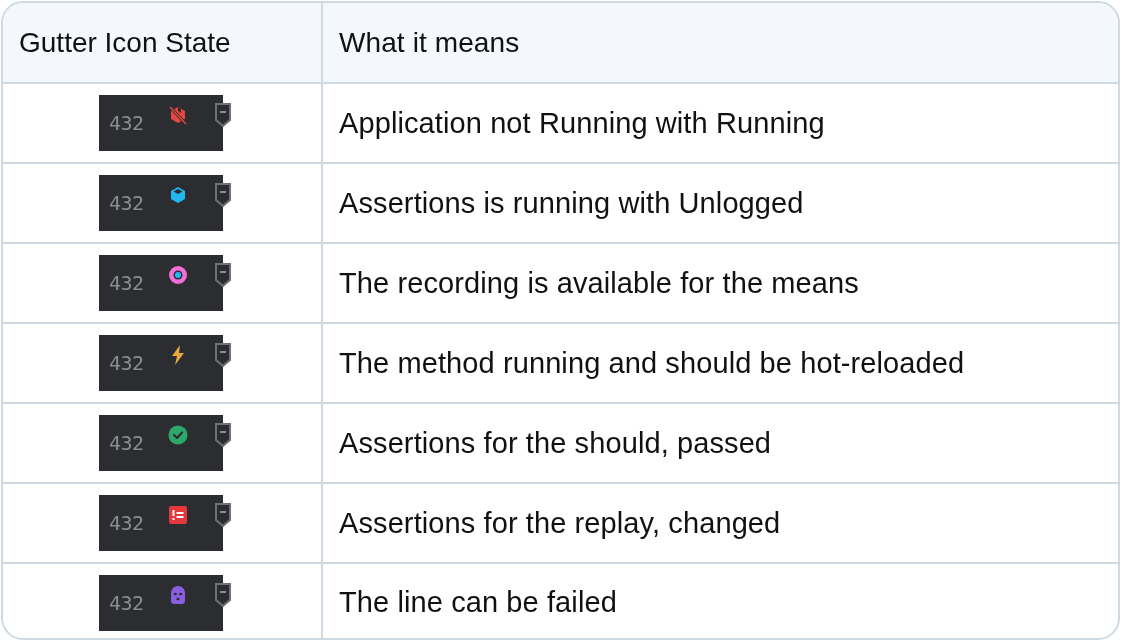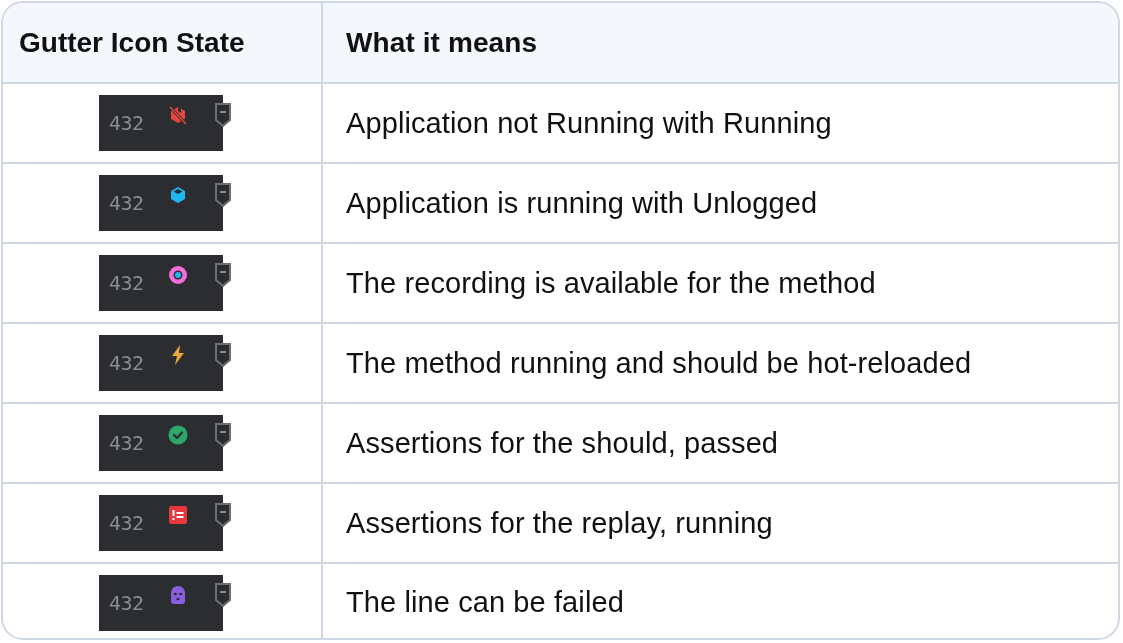--- a/index.html
+++ b/index.html
@@ -6,23 +6,23 @@
   body { width:1123px; height:643px; overflow:hidden; font-family:"Liberation Sans", sans-serif; }
   .table {
     position:absolute; left:1px; top:1px; width:1119px; height:639px;
     border:2px solid #cfd9e4; border-radius:22px; overflow:hidden; box-sizing:border-box;
     background:#fff;
   }
   .row { display:flex; height:80px; border-bottom:2px solid #cfd9e4; box-sizing:border-box; }
   .row:last-child { border-bottom:none; height:77px; }
   .row.header { background:#f4f8fc; height:81px; }
   .c1 { width:320px; border-right:2px solid #cfd9e4; box-sizing:border-box; display:flex; align-items:center; justify-content:center; }
-  .c2 { flex:1; display:flex; align-items:center; padding-left:23px; font-size:29px; color:#111; letter-spacing:0.1px; }
+  .c2 { flex:1; display:flex; align-items:center; padding-left:16px; font-size:29px; color:#111; letter-spacing:0.1px; }
   .header .c1 { justify-content:flex-start; padding-left:16px; }
-  .th { font-weight:bold; font-size:28px; color:#111; }
+  .th { font-weight:normal; font-size:28px; color:#111; }
   .chip {
     width:124px; height:56px; background:#2b2d30; display:flex; align-items:center; position:relative; margin-left:-2px;
   }
   .chip .num { font-family:"DejaVu Sans Mono", monospace; font-size:20px; color:#8a8c90; margin-left:10px; width:44px; letter-spacing:-0.5px; }
   .chip .ic { position:absolute; left:68px; top:9px; width:22px; height:22px; }
   .chip .bm { position:absolute; left:115px; top:7px; width:18px; height:26px; }
 </style>
 </head>
 <body>
 
@@ -62,39 +62,39 @@
         <svg class="ic" viewBox="0 0 22 22">
           <path d="M11 3 L18 7 L18 15 L11 19 L4 15 L4 7 Z" fill="#1fb8f0"></path>
           <path d="M11 5 L15.5 7.5 L11 10 L6.5 7.5 Z" fill="#2b2d30"></path>
         </svg>
         <svg class="bm" viewBox="0 0 18 26">
           <path d="M2 2 H16 V18 L9 24 L2 18 Z" fill="#2b2d30" stroke="#6d7075" stroke-width="2"></path>
           <line x1="6" y1="10" x2="12" y2="10" stroke="#8a8c90" stroke-width="2"></line>
         </svg>
       </div>
     </div>
-    <div class="c2">Application is running with Unlogged</div>
+    <div class="c2">Assertions is running with Unlogged</div>
   </div>
 
   <div class="row">
     <div class="c1">
       <div class="chip">
         <span class="num">432</span>
         <svg class="ic" viewBox="0 0 22 22">
           <circle cx="11" cy="11" r="9" fill="#f06fd8"></circle>
           <circle cx="11" cy="11" r="4.5" fill="#2b2d30"></circle>
           <circle cx="11" cy="11" r="3" fill="#1fb8f0"></circle>
         </svg>
         <svg class="bm" viewBox="0 0 18 26">
           <path d="M2 2 H16 V18 L9 24 L2 18 Z" fill="#2b2d30" stroke="#6d7075" stroke-width="2"></path>
           <line x1="6" y1="10" x2="12" y2="10" stroke="#8a8c90" stroke-width="2"></line>
         </svg>
       </div>
     </div>
-    <div class="c2">The recording is available for the method</div>
+    <div class="c2">The recording is available for the means</div>
   </div>
 
   <div class="row">
     <div class="c1">
       <div class="chip">
         <span class="num">432</span>
         <svg class="ic" viewBox="0 0 22 22">
           <path d="M13 1 L5 12 L10 12 L8 21 L17 9 L12 9 Z" fill="#e8a83a"></path>
         </svg>
         <svg class="bm" viewBox="0 0 18 26">
@@ -133,21 +133,21 @@
           <rect x="5.5" y="14" width="2" height="2" fill="#ffffff"></rect>
           <rect x="9.5" y="8" width="7" height="2" fill="#ffffff"></rect>
           <rect x="9.5" y="12" width="7" height="2" fill="#ffffff"></rect>
         </svg>
         <svg class="bm" viewBox="0 0 18 26">
           <path d="M2 2 H16 V18 L9 24 L2 18 Z" fill="#2b2d30" stroke="#6d7075" stroke-width="2"></path>
           <line x1="6" y1="10" x2="12" y2="10" stroke="#8a8c90" stroke-width="2"></line>
         </svg>
       </div>
     </div>
-    <div class="c2">Assertions for the replay, running</div>
+    <div class="c2">Assertions for the replay, changed</div>
   </div>
 
   <div class="row">
     <div class="c1">
       <div class="chip">
         <span class="num">432</span>
         <svg class="ic" viewBox="0 0 22 22">
           <path d="M11 2 C6 2 4 6 4 10 L4 17 Q4 20 7 20 L15 20 Q18 20 18 17 L18 10 C18 6 16 2 11 2 Z" fill="#8a5ee0"></path>
           <ellipse cx="8.3" cy="10" rx="1.6" ry="1.3" fill="#2b2d30"></ellipse>
           <ellipse cx="13.7" cy="10" rx="1.6" ry="1.3" fill="#2b2d30"></ellipse>

